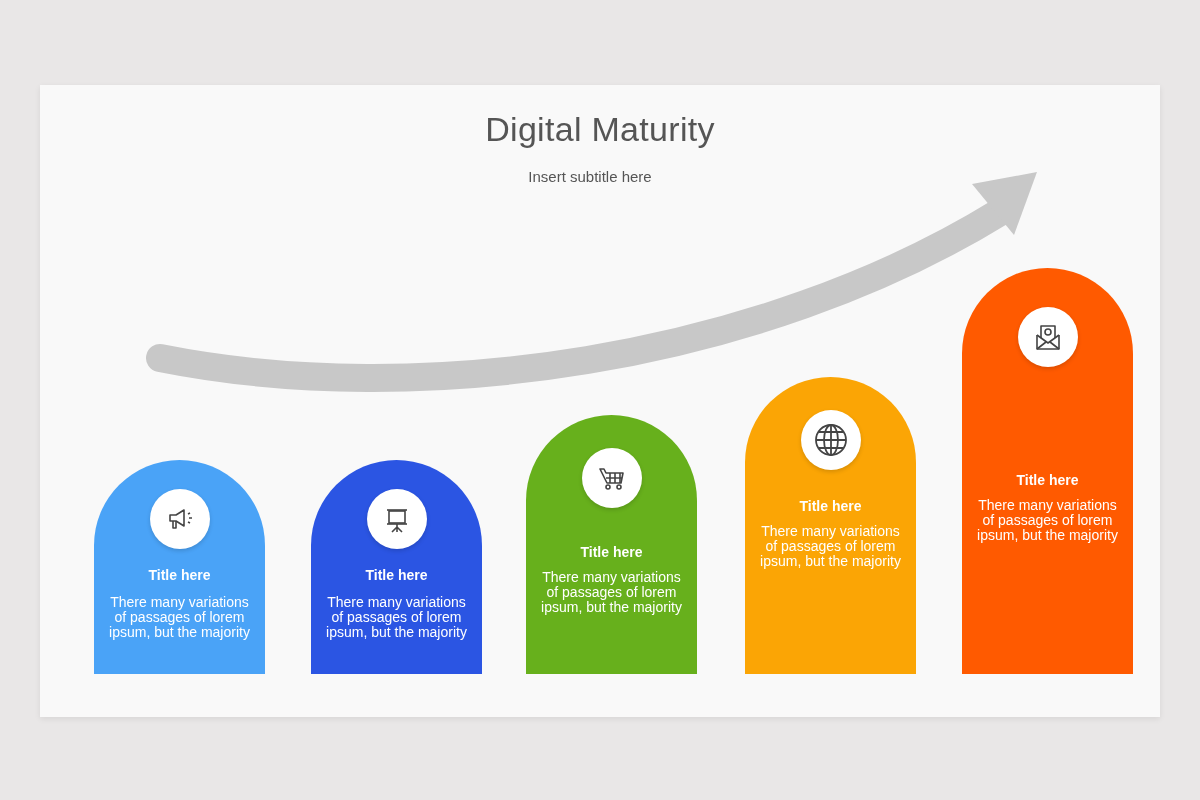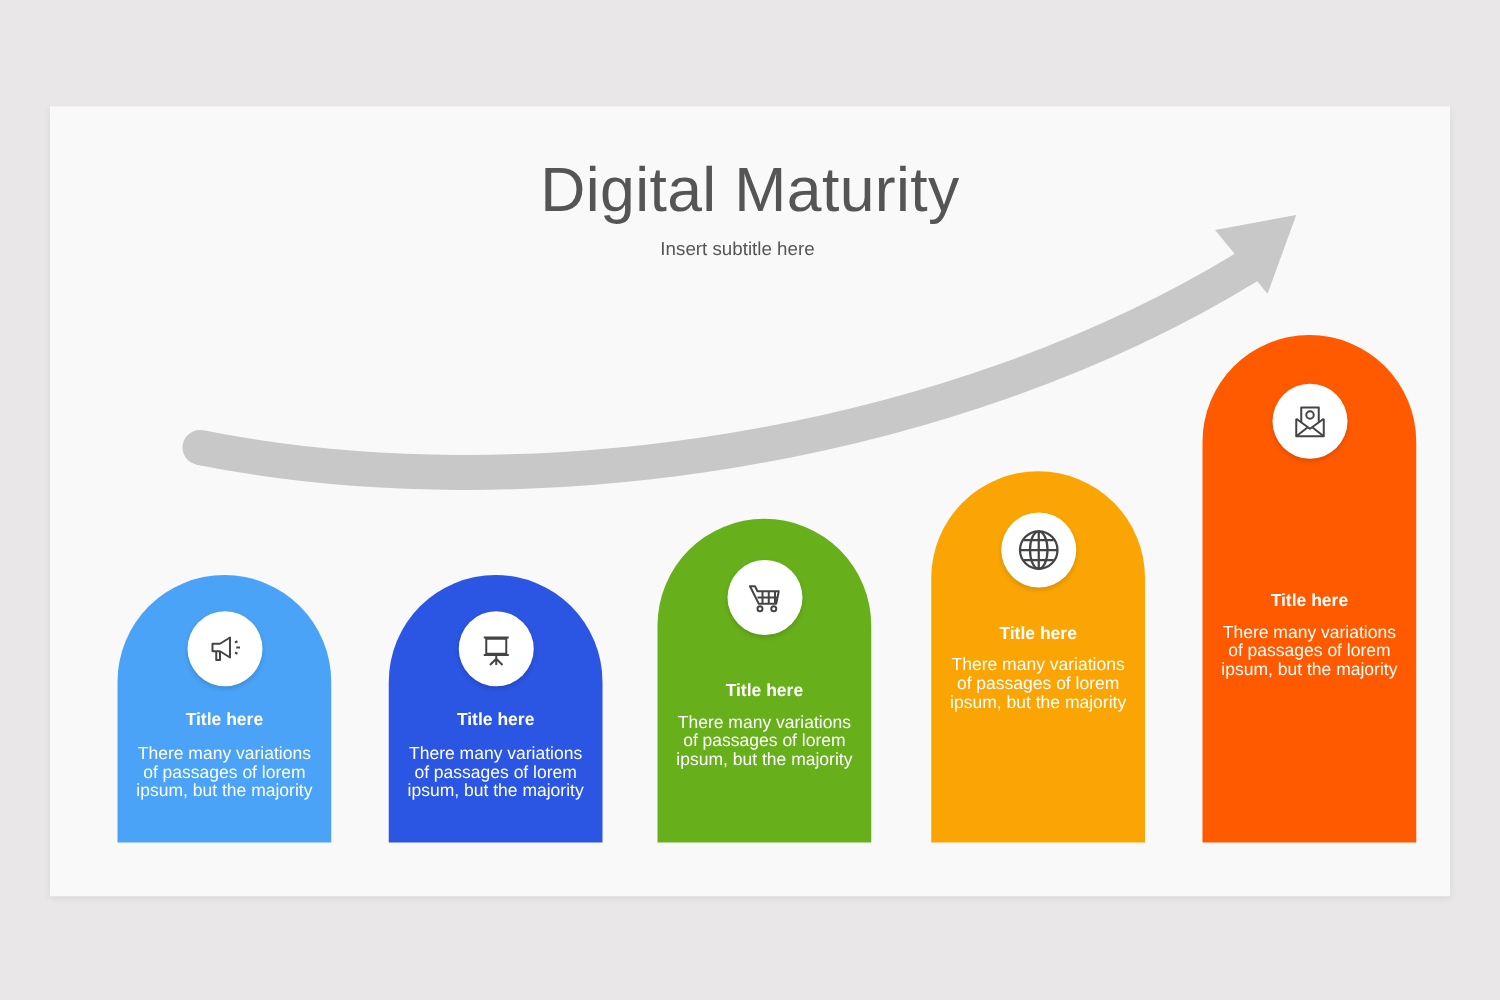--- a/index.html
+++ b/index.html
@@ -6,25 +6,25 @@
   body {
     width:1200px; height:800px; background:#e9e7e7; position:relative; overflow:hidden;
     font-family:"Liberation Sans", "DejaVu Sans", sans-serif;
   }
   .slide {
     position:absolute; left:40px; top:85px; width:1120px; height:632px;
     background:#f9f9f9; box-shadow:0 2px 6px rgba(0,0,0,0.08);
   }
   .title {
     position:absolute; left:0; width:1200px; top:110px; text-align:center;
-    font-size:50px; color:#555555; letter-spacing:0.3px;margin-top:13px;
+    font-size:34px; color:#555555; letter-spacing:0.3px;
   }
   .subtitle {
     position:absolute; left:0; width:1180px; top:168px; text-align:center;
-    font-size:15px; color:#555555;margin-top:23px;
+    font-size:15px; color:#555555;
   }
   .arrow { position:absolute; left:0; top:0; width:1200px; height:800px; }
   .card {
     position:absolute; width:171px; bottom:126px;
     border-radius:86px 86px 0 0; color:#ffffff; text-align:center;
   }
   .card .icon-circle {
     position:absolute; left:50%; transform:translateX(-50%);
     width:60px; height:60px; border-radius:50%; background:#ffffff;
     box-shadow:0 2px 4px rgba(0,0,0,0.15);

